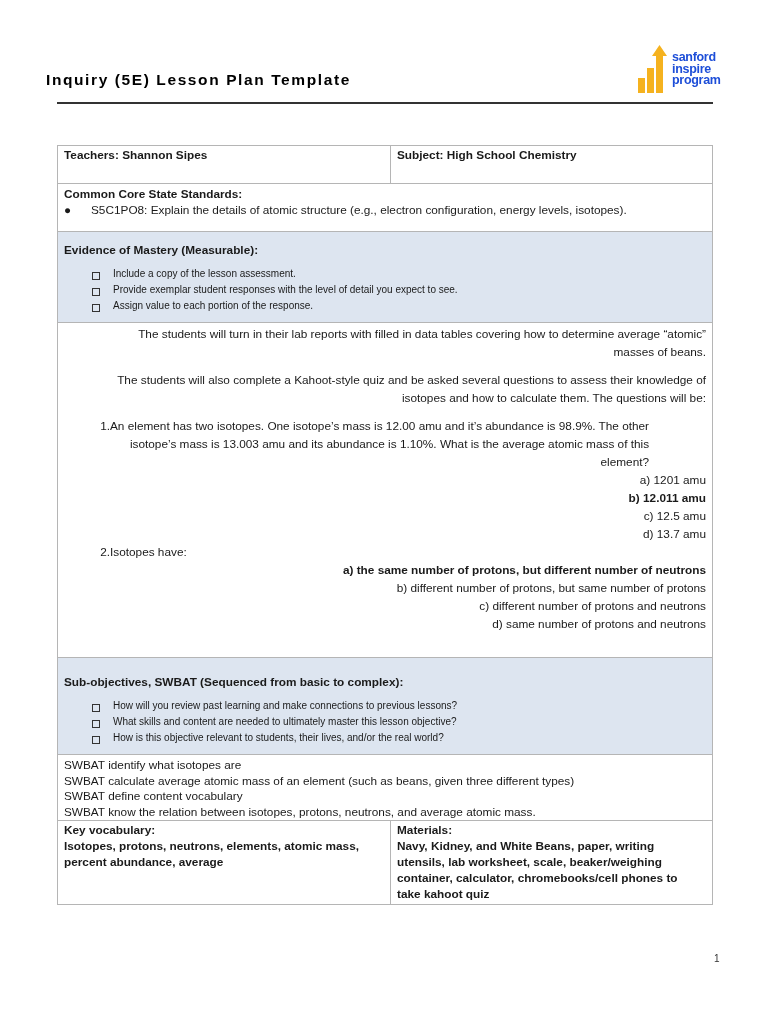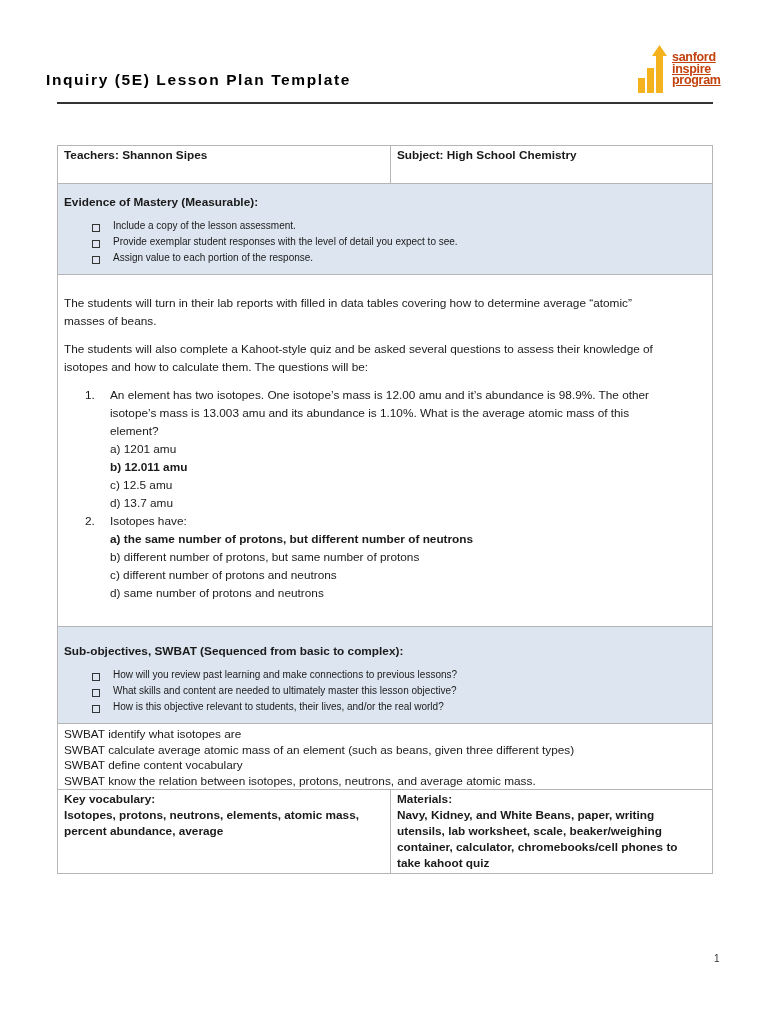--- a/index.html
+++ b/index.html
@@ -4,31 +4,31 @@
 <style>
   html, body { margin:0; padding:0; background:#ffffff; }
   body { width:768px; height:1024px; position:relative; overflow:hidden;
          font-family:"Liberation Sans", sans-serif; color:#1a1a1a; }
   .title { position:absolute; left:46px; top:71px; font-size:15.5px; font-weight:bold;
            letter-spacing:1.6px; color:#000000; }
   .title-rule { position:absolute; left:57px; top:102px; width:656px; height:2px; background:#333; }
   .logo { position:absolute; left:636px; top:44px; width:110px; height:54px; }
   .logo-bars { position:absolute; left:0; top:0; width:34px; height:50px; }
   .logo-text { position:absolute; left:36px; top:8px; font-size:12.5px; font-weight:bold; line-height:11.5px;
-               color:#c2410c; letter-spacing:-0.3px;text-decoration:underline; }
+               color:#1d4ed8; letter-spacing:-0.3px; }
   .doc-table { position:absolute; left:57px; top:145px; width:656px; border-collapse:collapse;
                font-size:11.8px;border-radius:24px; }
   .doc-table td { border:1px solid #b5b5b5; vertical-align:top; padding:0 6px; }
   .shade { background:#dde5f0; }
   .b { font-weight:bold; }
   .row-teachers td { height:35px; padding-top:2px; }
   .row-ccss td { height:45px; padding-top:2px; }
   .row-obj td { height:63px; padding-top:2px; }
   .row-eom td { height:74px; padding-top:10px; }
-  .row-evidence td { height:332px; padding-top:19px; }
+  .row-evidence td { height:332px; padding-top:2px;text-align:right; }
   .row-subobj td { height:74px; padding-top:16px; }
   .row-swbat td { height:56px; padding-top:3px; }
   .row-vocab td { height:82px; padding-top:1px; }
   .bullet-line { display:flex; line-height:16px; }
   .bullet-dot { width:27px; flex:none; padding-left:0; }
   .obj-text { line-height:18px; }
   .obj-text .indent { padding-left:21px; }
   .sq-list { margin:8px; padding:0; list-style:none; font-size:10px; }
   .sq-list li { display:flex; line-height:16px; padding-left:20px; }
   .sq { width:6px; height:6px; border:1px solid #333; margin-top:6px; margin-right:13px; flex:none; }
@@ -59,20 +59,29 @@
     <div>inspire</div>
     <div>program</div>
   </div>
 </div>
 
 <table class="doc-table">
   <tbody>
       <tr class="row-teachers">
     <td style="width:320px" class="b">Teachers: Shannon Sipes</td>
     <td class="b">Subject: High School Chemistry</td>
+  </tr>
+  <tr class="row-ccss">
+    <td colspan="2">
+      <div class="b" style="line-height:16px">Common Core State Standards:</div>
+      <div class="bullet-line">
+        <span class="bullet-dot">●</span>
+        <span>S5C1PO8: Explain the details of atomic structure (e.g., electron configuration, energy levels, isotopes).</span>
+      </div>
+    </td>
   </tr>
   <tr class="row-eom shade">
     <td colspan="2" class="shade">
       <div class="b" style="line-height:16px">Evidence of Mastery (Measurable):</div>
       <ul class="sq-list">
         <li>
               <span class="sq"></span>
               <span>Include a copy of the lesson assessment.</span>
             </li>
         <li>

